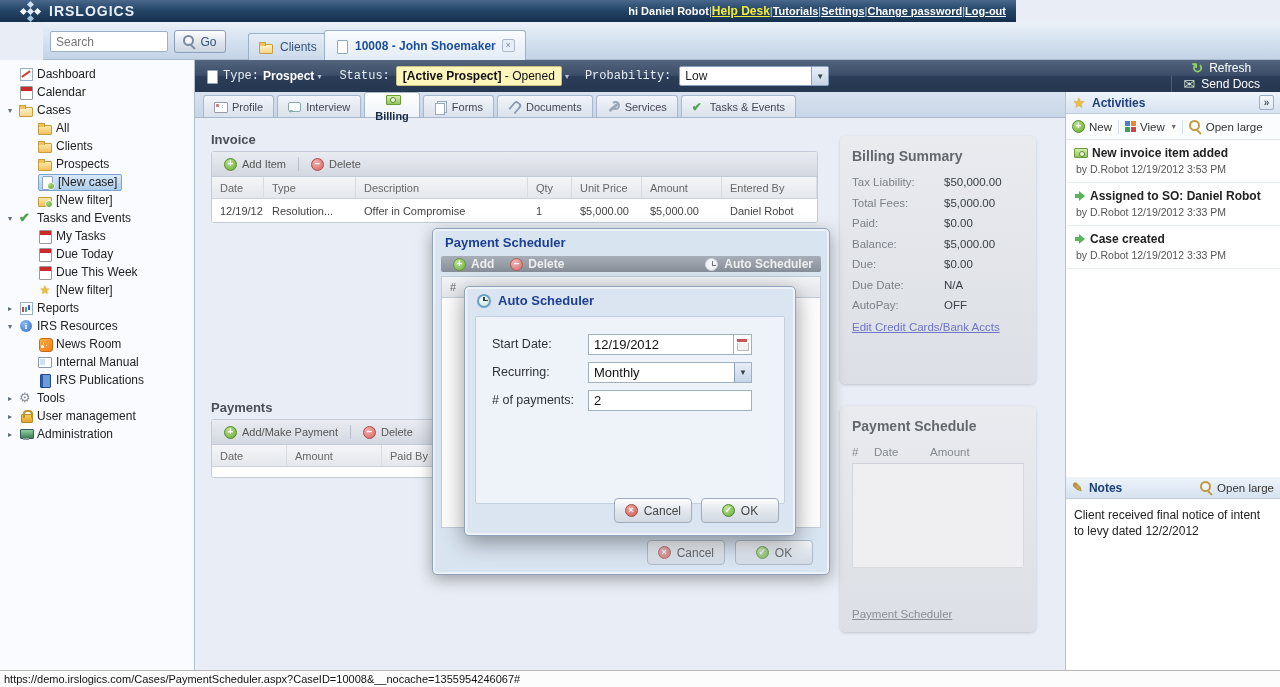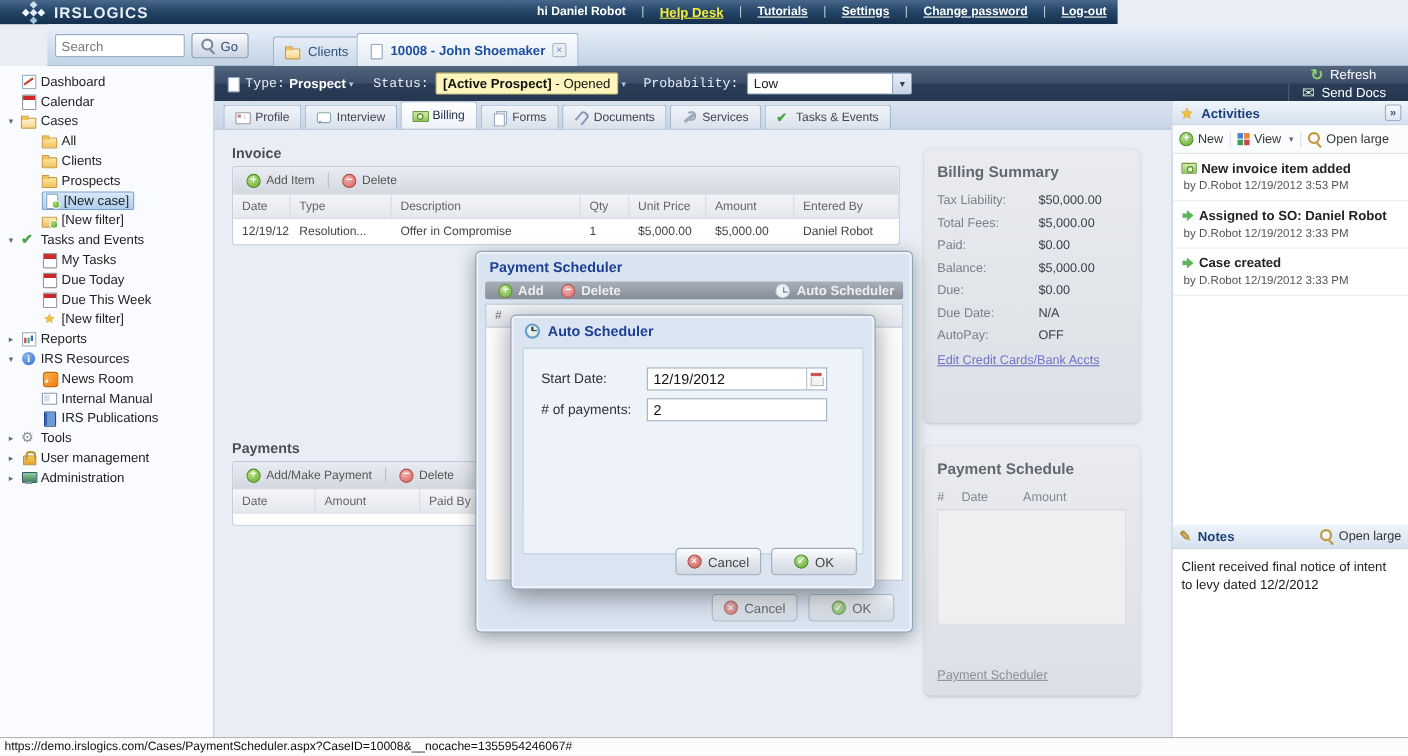--- a/index.html
+++ b/index.html
@@ -16,21 +16,21 @@
   
   #topbar {
     position:absolute; left:0; top:0; width:1016px; height:22px;
     background:linear-gradient(180deg,#49688c 0%,#254768 45%,#152f4e 100%);
     display:flex; align-items:center; color:#fff;
   }
   .logo-wrap { display:flex; align-items:center; margin-left:28px; gap:10px; }
   .logo-mark { width:5px; height:5px; background:#dfeaf5; transform:rotate(45deg);
     box-shadow:5px 5px 0 #9fc6e0, -5px -5px 0 #cfe0ef, 5px -5px 0 #eef5fb, -5px 5px 0 #eef5fb; margin-right:6px;}
   .logo-text { font-size:14px; letter-spacing:1px; color:#e9eff6; font-weight:bold; }
-  #top-links { margin-left:auto; margin-right:10px; font-size:11px; font-weight:bold; display:flex; gap:14px; align-items:center; white-space:nowrap;}
+  #top-links { margin-left:auto; margin-right:10px; font-size:11px; font-weight:bold; display:flex; gap:0; align-items:center; white-space:nowrap;}
   #top-links a { color:#fff; text-decoration:underline; }
   #top-links .sep { color:#c8d4e2; font-weight:normal; }
   #top-links a.helpdesk { color:#f3ec3d; font-size:12px; }
 
   
   #row2 {
     position:absolute; left:0; top:22px; width:1280px; height:38px;
     background:linear-gradient(180deg,#eaf1f9 0%,#d3e0ee 55%,#c3d3e6 100%);
     border-bottom:1px solid #a9bcd2;
     margin-left:43px;
@@ -162,21 +162,21 @@
 
   
   #subtabs {
     position:absolute; left:195px; top:92px; width:870px; height:26px;
     background:linear-gradient(180deg,#d9e3f0,#c7d5e6);
     border-bottom:1px solid #a8b8cc; display:flex; align-items:flex-end; padding-left:8px; gap:3px;
   }
   .subtab { display:flex; align-items:center; gap:5px; height:22px; padding:0 10px;
     background:linear-gradient(180deg,#f2f5fa,#d9e1ec); border:1px solid #a8b8cc; border-bottom:none;
     border-radius:3px 3px 0 0; font-size:11px; color:#445; cursor:pointer; position:relative; }
-  .subtab.active { background:linear-gradient(180deg,#ffffff,#eef3f9); font-weight:normal; color:#1a2a44; height:25px; z-index:2; }
+  .subtab.active { background:linear-gradient(180deg,#ffffff,#eef3f9); font-weight:bold; color:#1a2a44; height:25px; z-index:2;flex-direction:column; }
 
   
   .sti { display:inline-block; width:13px; height:12px; position:relative; flex:none; }
   .st-vcard::before { content:""; position:absolute; left:0; top:1px; width:12px; height:9px; background:#fff; border:1px solid #99a; border-radius:1px;}
   .st-vcard::after { content:""; position:absolute; left:2px; top:3px; width:3px; height:3px; background:#c88;
     box-shadow:5px 0 0 -1px #9ab, 5px 2px 0 -1px #9ab; }
   .st-bubble::before { content:""; position:absolute; left:0; top:1px; width:11px; height:8px; background:#fdfdfd; border:1px solid #8aa; border-radius:2px;}
   .st-bubble::after { content:""; position:absolute; left:2px; top:9px; border-left:3px solid #8aa; border-bottom:3px solid transparent; }
   .st-money::before { content:""; position:absolute; left:0; top:2px; width:13px; height:8px;
     background:linear-gradient(180deg,#d8eeb0,#8fc45e); border:1px solid #6a9a3a; border-radius:1px; }
@@ -720,20 +720,27 @@
   </div>
   <div id="as-panel">
     <div class="form-row">
       <span class="flabel">Start Date:</span>
       <span class="fld">
         <input class="txt-input" value="12/19/2012" style="">
         <span class="cal-btn"></span>
       </span>
     </div>
     <div class="form-row">
+      <span class="flabel">Recurring:</span>
+      <span class="sel-box">
+        <span class="val">Monthly</span>
+        <span class="dd-btn"></span>
+      </span>
+    </div>
+    <div class="form-row">
       <span class="flabel"># of payments:</span>
       <input class="txt-input wide" value="2" style="">
     </div>
   </div>
   <div id="as-buttons">
     <div class="dlg-btn">
       <span class="ci ci-x"></span>
       <span>Cancel</span>
     </div>
     <div class="dlg-btn">

